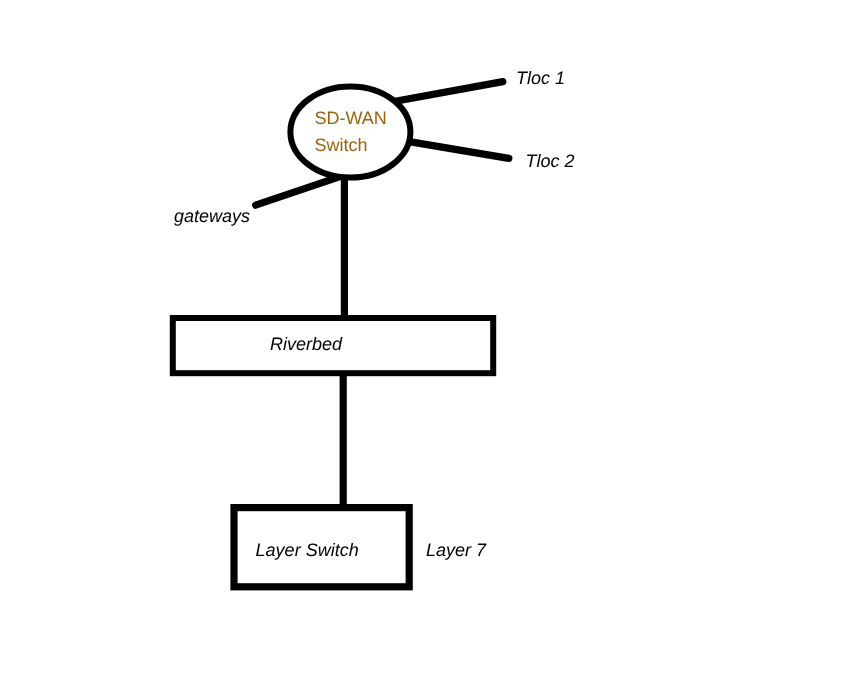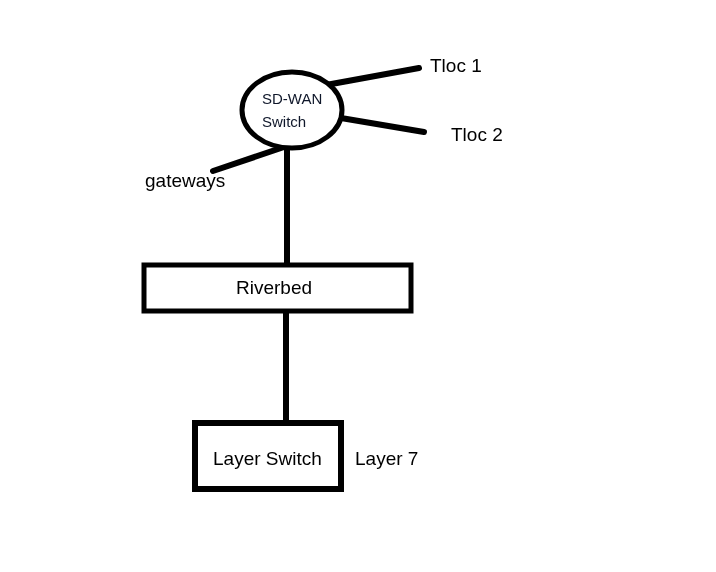--- a/index.html
+++ b/index.html
@@ -16,31 +16,32 @@
     font-family: "Liberation Sans", sans-serif;
     color: #000000;
   }
   #shape-layer {
     position: absolute;
     left: 0;
     top: 0;
   }
   .label {
     position: absolute;
-    font-size: 19px;
+    font-size: 15px;
     line-height: 17px;
     white-space: nowrap;
     color: #000000;
+    font-style: italic;
   }
   .node-label {
     position: absolute;
     font-size: 15px;
     line-height: 23px;
     white-space: nowrap;
-    color: #0f172a;
+    color: #a16207;
   }
 </style>
 </head>
 <body>
 
 <div id="canvas">
 
   <svg id="shape-layer" width="716" height="572" viewBox="0 0 716 572">
 
     <line x1="326" y1="85" x2="419" y2="68" stroke="#000000" stroke-width="6" stroke-linecap="round"></line>
@@ -52,25 +53,25 @@
     <ellipse cx="292" cy="110" rx="50" ry="38" fill="#ffffff" stroke="#000000" stroke-width="5"></ellipse>
     <rect x="144" y="265" width="267" height="46" fill="#ffffff" stroke="#000000" stroke-width="5"></rect>
     <rect x="195" y="423" width="146" height="66" fill="#ffffff" stroke="#000000" stroke-width="6"></rect>
   </svg>
 
   <div class="node-label" style="left:262px; top:87px;">
     <div>SD-WAN</div>
     <div>Switch</div>
   </div>
 
-  <div class="label" style="left:236px; top:279px;">Riverbed</div>
+  <div class="label" style="left:225px; top:279px;">Riverbed</div>
 
   <div class="label" style="left:213px; top:450px;">Layer Switch</div>
 
   <div class="label" style="left:430px; top:57px;">Tloc 1</div>
 
-  <div class="label" style="left:451px; top:126px;text-align:right;">Tloc 2</div>
+  <div class="label" style="left:438px; top:126px;text-align:right;">Tloc 2</div>
 
   <div class="label" style="left:145px; top:172px;text-align:right;">gateways</div>
 
   <div class="label" style="left:355px; top:450px;">Layer 7</div>
 
 </div>
 
 </body></html>

